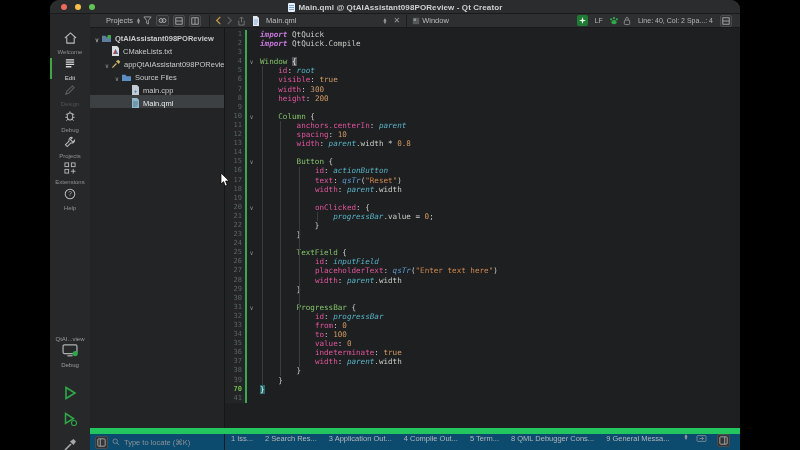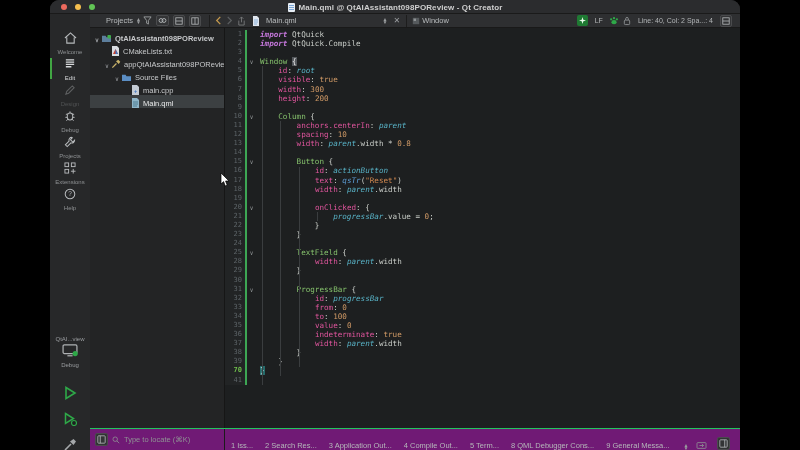--- a/index.html
+++ b/index.html
@@ -66,22 +66,22 @@
   .tk-prop{color:#e0559d;}
   .tk-num{color:#d19a66;}
   .tk-str{color:#d0874f;}
   .tk-id{color:#58b2c6;font-style:italic;}
   .tk-fn{color:#5d9fd8;font-style:italic;}
   .tk-pln{color:#c9cdc8;}
   .tk-brhl{background:#53575b;color:#ececec;}
   .tk-brcur{background:#266b6b;color:#eaffff;}
   .guide{position:absolute;width:1px;background:#3a3d3f;}
   
-  .bottombar{position:absolute;left:40px;top:428px;width:650px;height:22px;background:#701a75;
-    border-top:1px solid #22c55e;display:flex;align-items:flex-end;font-size:7.5px;color:#b5b8ba;}
+  .bottombar{position:absolute;left:40px;top:428px;width:650px;height:22px;background:#0c4a6e;
+    border-top:6px solid #22c55e;display:flex;align-items:flex-start;font-size:7.5px;color:#b5b8ba;}
   .locator{width:135px;flex:none;display:flex;align-items:center;gap:4px;height:100%;
     border-right:1px solid #1b1b1b;padding-left:5px;}
   .locator .hint{color:#8f9294;}
   .ptab{margin:0 6px;white-space:nowrap;color:#b5b8ba;}
   .icon-btn{display:inline-flex;align-items:center;justify-content:center;}
   .cursor{position:absolute;left:170px;top:173px;z-index:50;}
 </style>
 </head>
 <body>
 
@@ -371,20 +371,22 @@
         <div class="code-line"><span class="ln">16</span><span class="vcs"></span><span class="fold"></span><span class="src"><span class="tk-pln">            </span><span class="tk-prop">id</span><span class="tk-pln">: </span><span class="tk-id">actionButton</span></span></div>
         <div class="code-line"><span class="ln">17</span><span class="vcs"></span><span class="fold"></span><span class="src"><span class="tk-pln">            </span><span class="tk-prop">text</span><span class="tk-pln">: </span><span class="tk-fn">qsTr</span><span class="tk-pln">(</span><span class="tk-str">"Reset"</span><span class="tk-pln">)</span></span></div>
         <div class="code-line"><span class="ln">18</span><span class="vcs"></span><span class="fold"></span><span class="src"><span class="tk-pln">            </span><span class="tk-prop">width</span><span class="tk-pln">: </span><span class="tk-id">parent</span><span class="tk-pln">.width</span></span></div>
         <div class="code-line"><span class="ln">19</span><span class="vcs"></span><span class="fold"></span><span class="src"></span></div>
         <div class="code-line"><span class="ln">20</span><span class="vcs"></span><span class="fold">∨</span><span class="src"><span class="tk-pln">            </span><span class="tk-prop">onClicked</span><span class="tk-pln">: {</span></span></div>
         <div class="code-line"><span class="ln">21</span><span class="vcs"></span><span class="fold"></span><span class="src"><span class="tk-pln">                </span><span class="tk-id">progressBar</span><span class="tk-pln">.value = </span><span class="tk-num">0</span><span class="tk-pln">;</span></span></div>
         <div class="code-line"><span class="ln">22</span><span class="vcs"></span><span class="fold"></span><span class="src"><span class="tk-pln">            }</span></span></div>
         <div class="code-line"><span class="ln">23</span><span class="vcs"></span><span class="fold"></span><span class="src"><span class="tk-pln">        }</span></span></div>
         <div class="code-line"><span class="ln">24</span><span class="vcs"></span><span class="fold"></span><span class="src"></span></div>
         <div class="code-line"><span class="ln">25</span><span class="vcs"></span><span class="fold">∨</span><span class="src"><span class="tk-pln">        </span><span class="tk-type">TextField</span><span class="tk-pln"> {</span></span></div>
+        <div class="code-line"><span class="ln">26</span><span class="vcs"></span><span class="fold"></span><span class="src"><span class="tk-pln">            </span><span class="tk-prop">id</span><span class="tk-pln">: </span><span class="tk-id">inputField</span></span></div>
+        <div class="code-line"><span class="ln">27</span><span class="vcs"></span><span class="fold"></span><span class="src"><span class="tk-pln">            </span><span class="tk-prop">placeholderText</span><span class="tk-pln">: </span><span class="tk-fn">qsTr</span><span class="tk-pln">(</span><span class="tk-str">"Enter text here"</span><span class="tk-pln">)</span></span></div>
         <div class="code-line"><span class="ln">28</span><span class="vcs"></span><span class="fold"></span><span class="src"><span class="tk-pln">            </span><span class="tk-prop">width</span><span class="tk-pln">: </span><span class="tk-id">parent</span><span class="tk-pln">.width</span></span></div>
         <div class="code-line"><span class="ln">29</span><span class="vcs"></span><span class="fold"></span><span class="src"><span class="tk-pln">        }</span></span></div>
         <div class="code-line"><span class="ln">30</span><span class="vcs"></span><span class="fold"></span><span class="src"></span></div>
         <div class="code-line"><span class="ln">31</span><span class="vcs"></span><span class="fold">∨</span><span class="src"><span class="tk-pln">        </span><span class="tk-type">ProgressBar</span><span class="tk-pln"> {</span></span></div>
         <div class="code-line"><span class="ln">32</span><span class="vcs"></span><span class="fold"></span><span class="src"><span class="tk-pln">            </span><span class="tk-prop">id</span><span class="tk-pln">: </span><span class="tk-id">progressBar</span></span></div>
         <div class="code-line"><span class="ln">33</span><span class="vcs"></span><span class="fold"></span><span class="src"><span class="tk-pln">            </span><span class="tk-prop">from</span><span class="tk-pln">: </span><span class="tk-num">0</span></span></div>
         <div class="code-line"><span class="ln">34</span><span class="vcs"></span><span class="fold"></span><span class="src"><span class="tk-pln">            </span><span class="tk-prop">to</span><span class="tk-pln">: </span><span class="tk-num">100</span></span></div>
         <div class="code-line"><span class="ln">35</span><span class="vcs"></span><span class="fold"></span><span class="src"><span class="tk-pln">            </span><span class="tk-prop">value</span><span class="tk-pln">: </span><span class="tk-num">0</span></span></div>
         <div class="code-line"><span class="ln">36</span><span class="vcs"></span><span class="fold"></span><span class="src"><span class="tk-pln">            </span><span class="tk-prop">indeterminate</span><span class="tk-pln">: </span><span class="tk-num">true</span></span></div>
         <div class="code-line"><span class="ln">37</span><span class="vcs"></span><span class="fold"></span><span class="src"><span class="tk-pln">            </span><span class="tk-prop">width</span><span class="tk-pln">: </span><span class="tk-id">parent</span><span class="tk-pln">.width</span></span></div>

